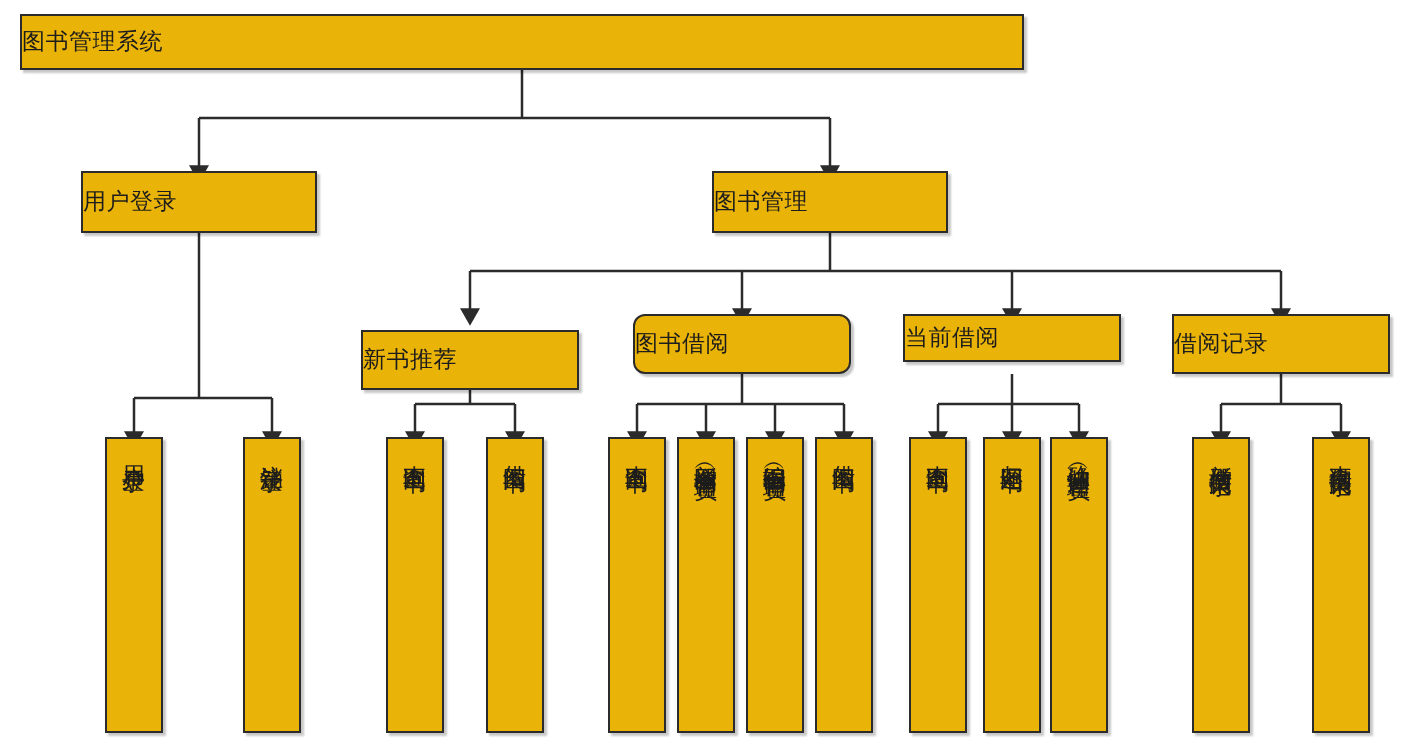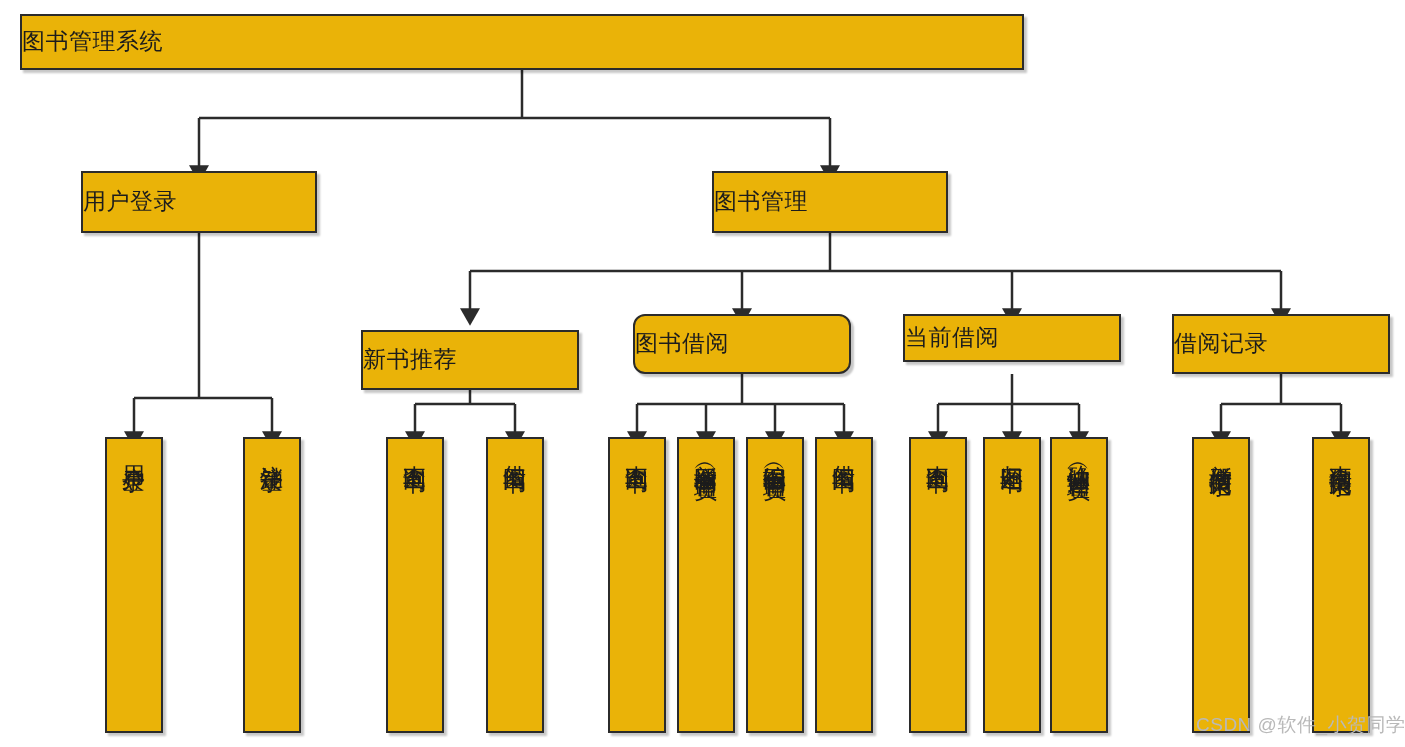--- a/index.html
+++ b/index.html
@@ -168,14 +168,13 @@
         <span class="label">确认归还（管理员）</span>
       </div>
       <div class="node vert" style="left: 1192px; top: 437px; width: 58px; height: 296px;">
         <span class="label">新增借阅记录</span>
       </div>
       <div class="node vert" style="left: 1312px; top: 437px; width: 58px; height: 296px;">
         <span class="label">查询借阅记录</span>
       </div>
     </div>
 
-  <div class="watermark" style="left: 1196px; top: 712px;">CSDN @软件_小贺同学</div>
 </div>
 
 </body></html>

